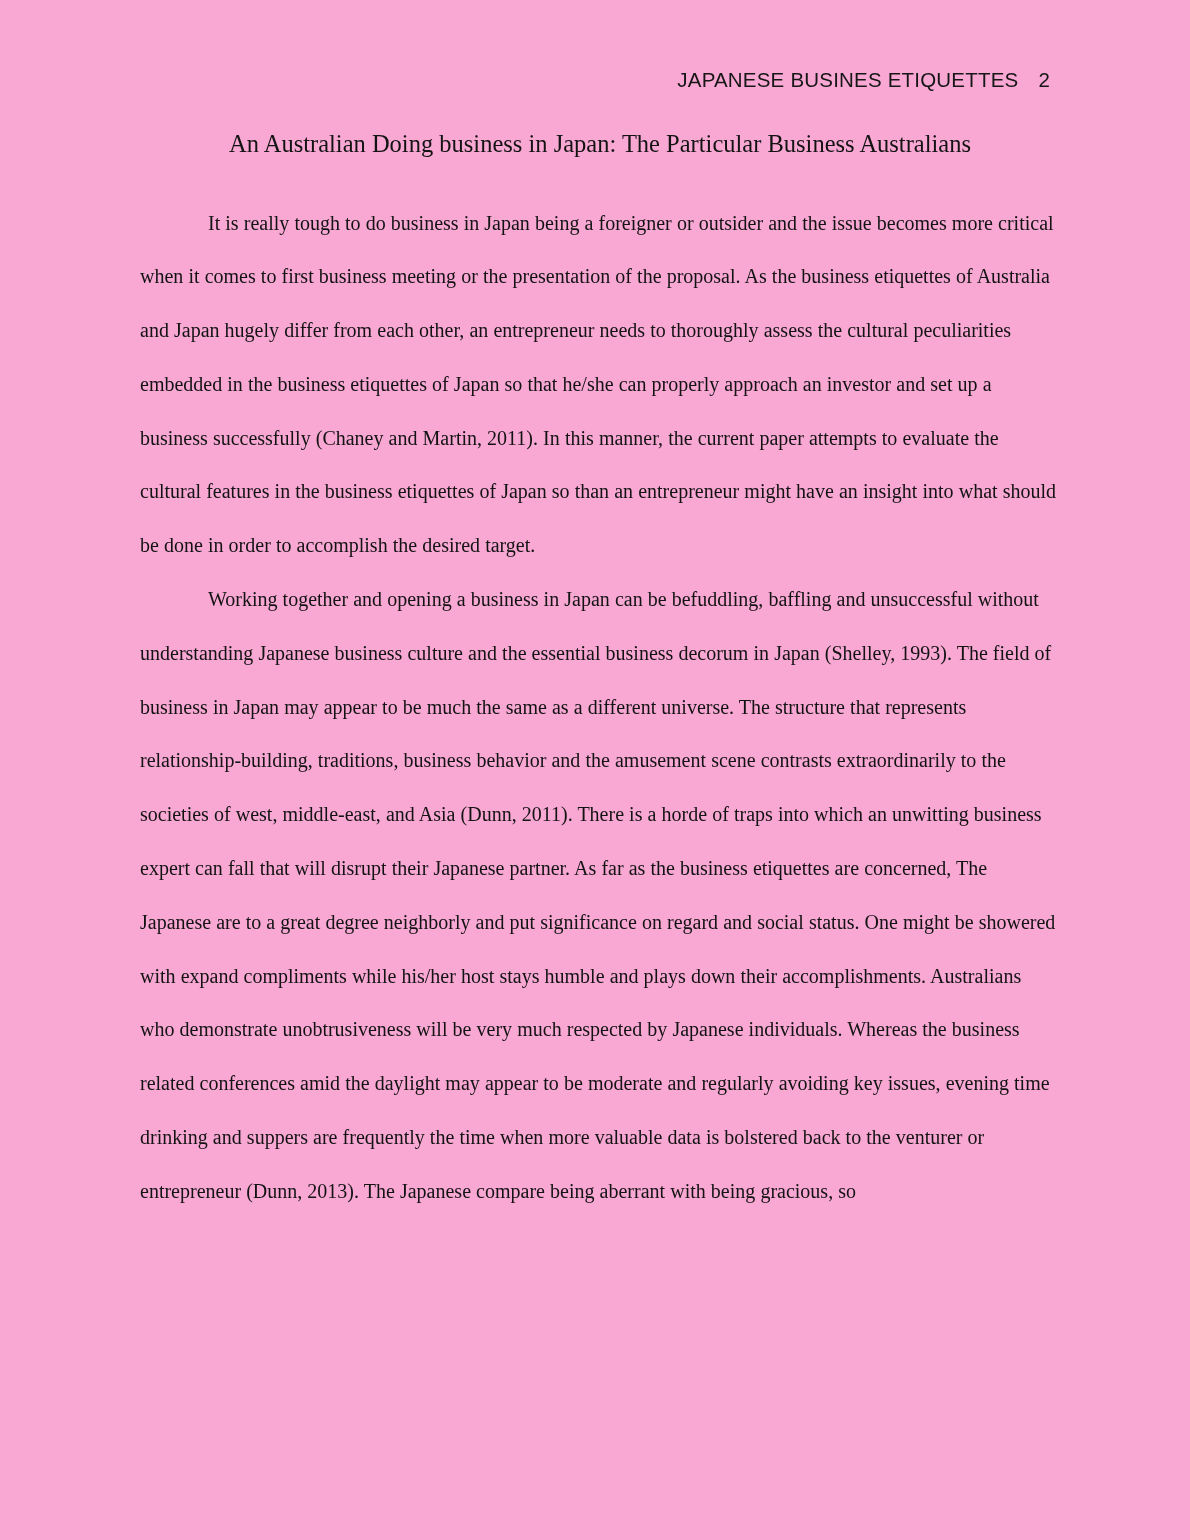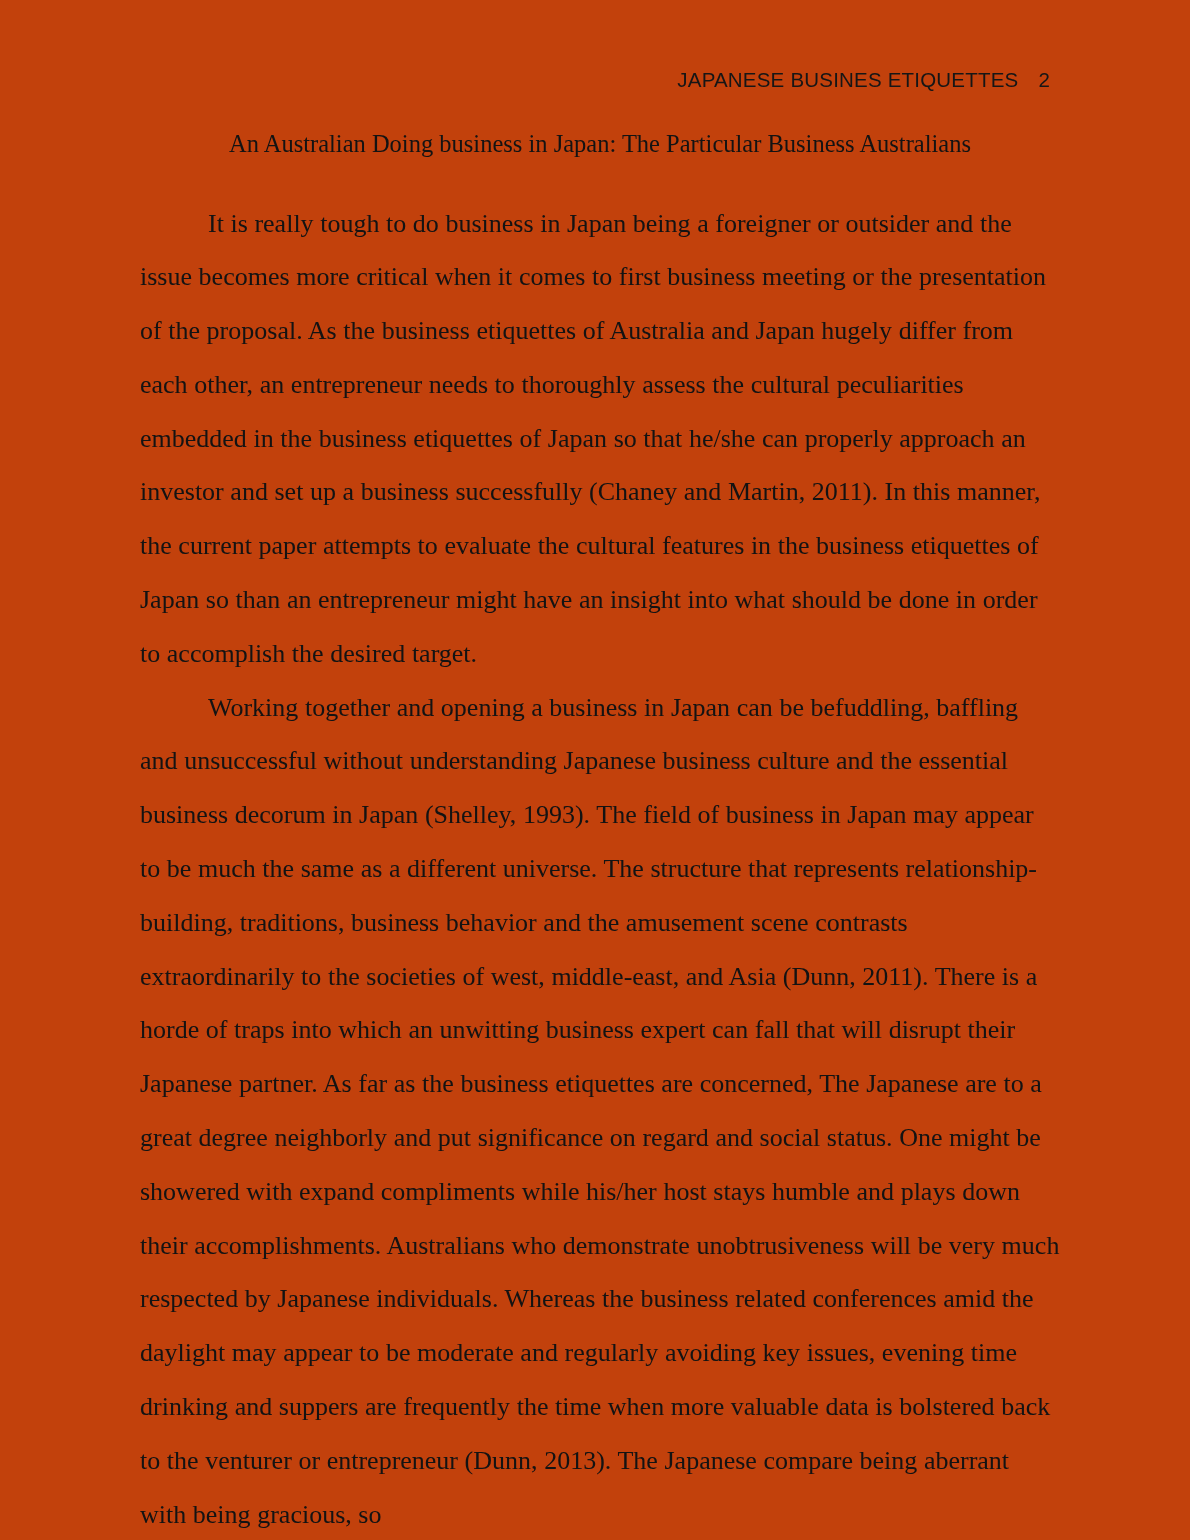--- a/index.html
+++ b/index.html
@@ -13,21 +13,21 @@
     position: relative;
     overflow: hidden;
     font-family: "Liberation Serif", "DejaVu Serif", serif;
     color: #131313;
     -webkit-font-smoothing: antialiased;
   }
 
   .page {
     position: absolute;
     inset: 0;
-    background: #c2410c;
+    background: #f9a8d4;
   }
 
   
   .running-head {
     position: absolute;
     top: 68px;
     right: 140px;
     display: flex;
     align-items: baseline;
     white-space: nowrap;
@@ -53,21 +53,21 @@
   .doc-title {
     text-align: center;
     font-size: 24.5px;
     line-height: 1.0;
     margin: 0 0 0 0;
     padding: 0;
     font-weight: 400;
   }
 
   .para {
-    font-size: 26px;
+    font-size: 20px;
     line-height: 53.8px;
     text-align: left;
     text-indent: 68px;
     margin: 0;
     padding: 0;
     word-spacing: 0.1px;
     hyphens: none;
   }
   .para.first { margin-top: 40px; }
 </style>

